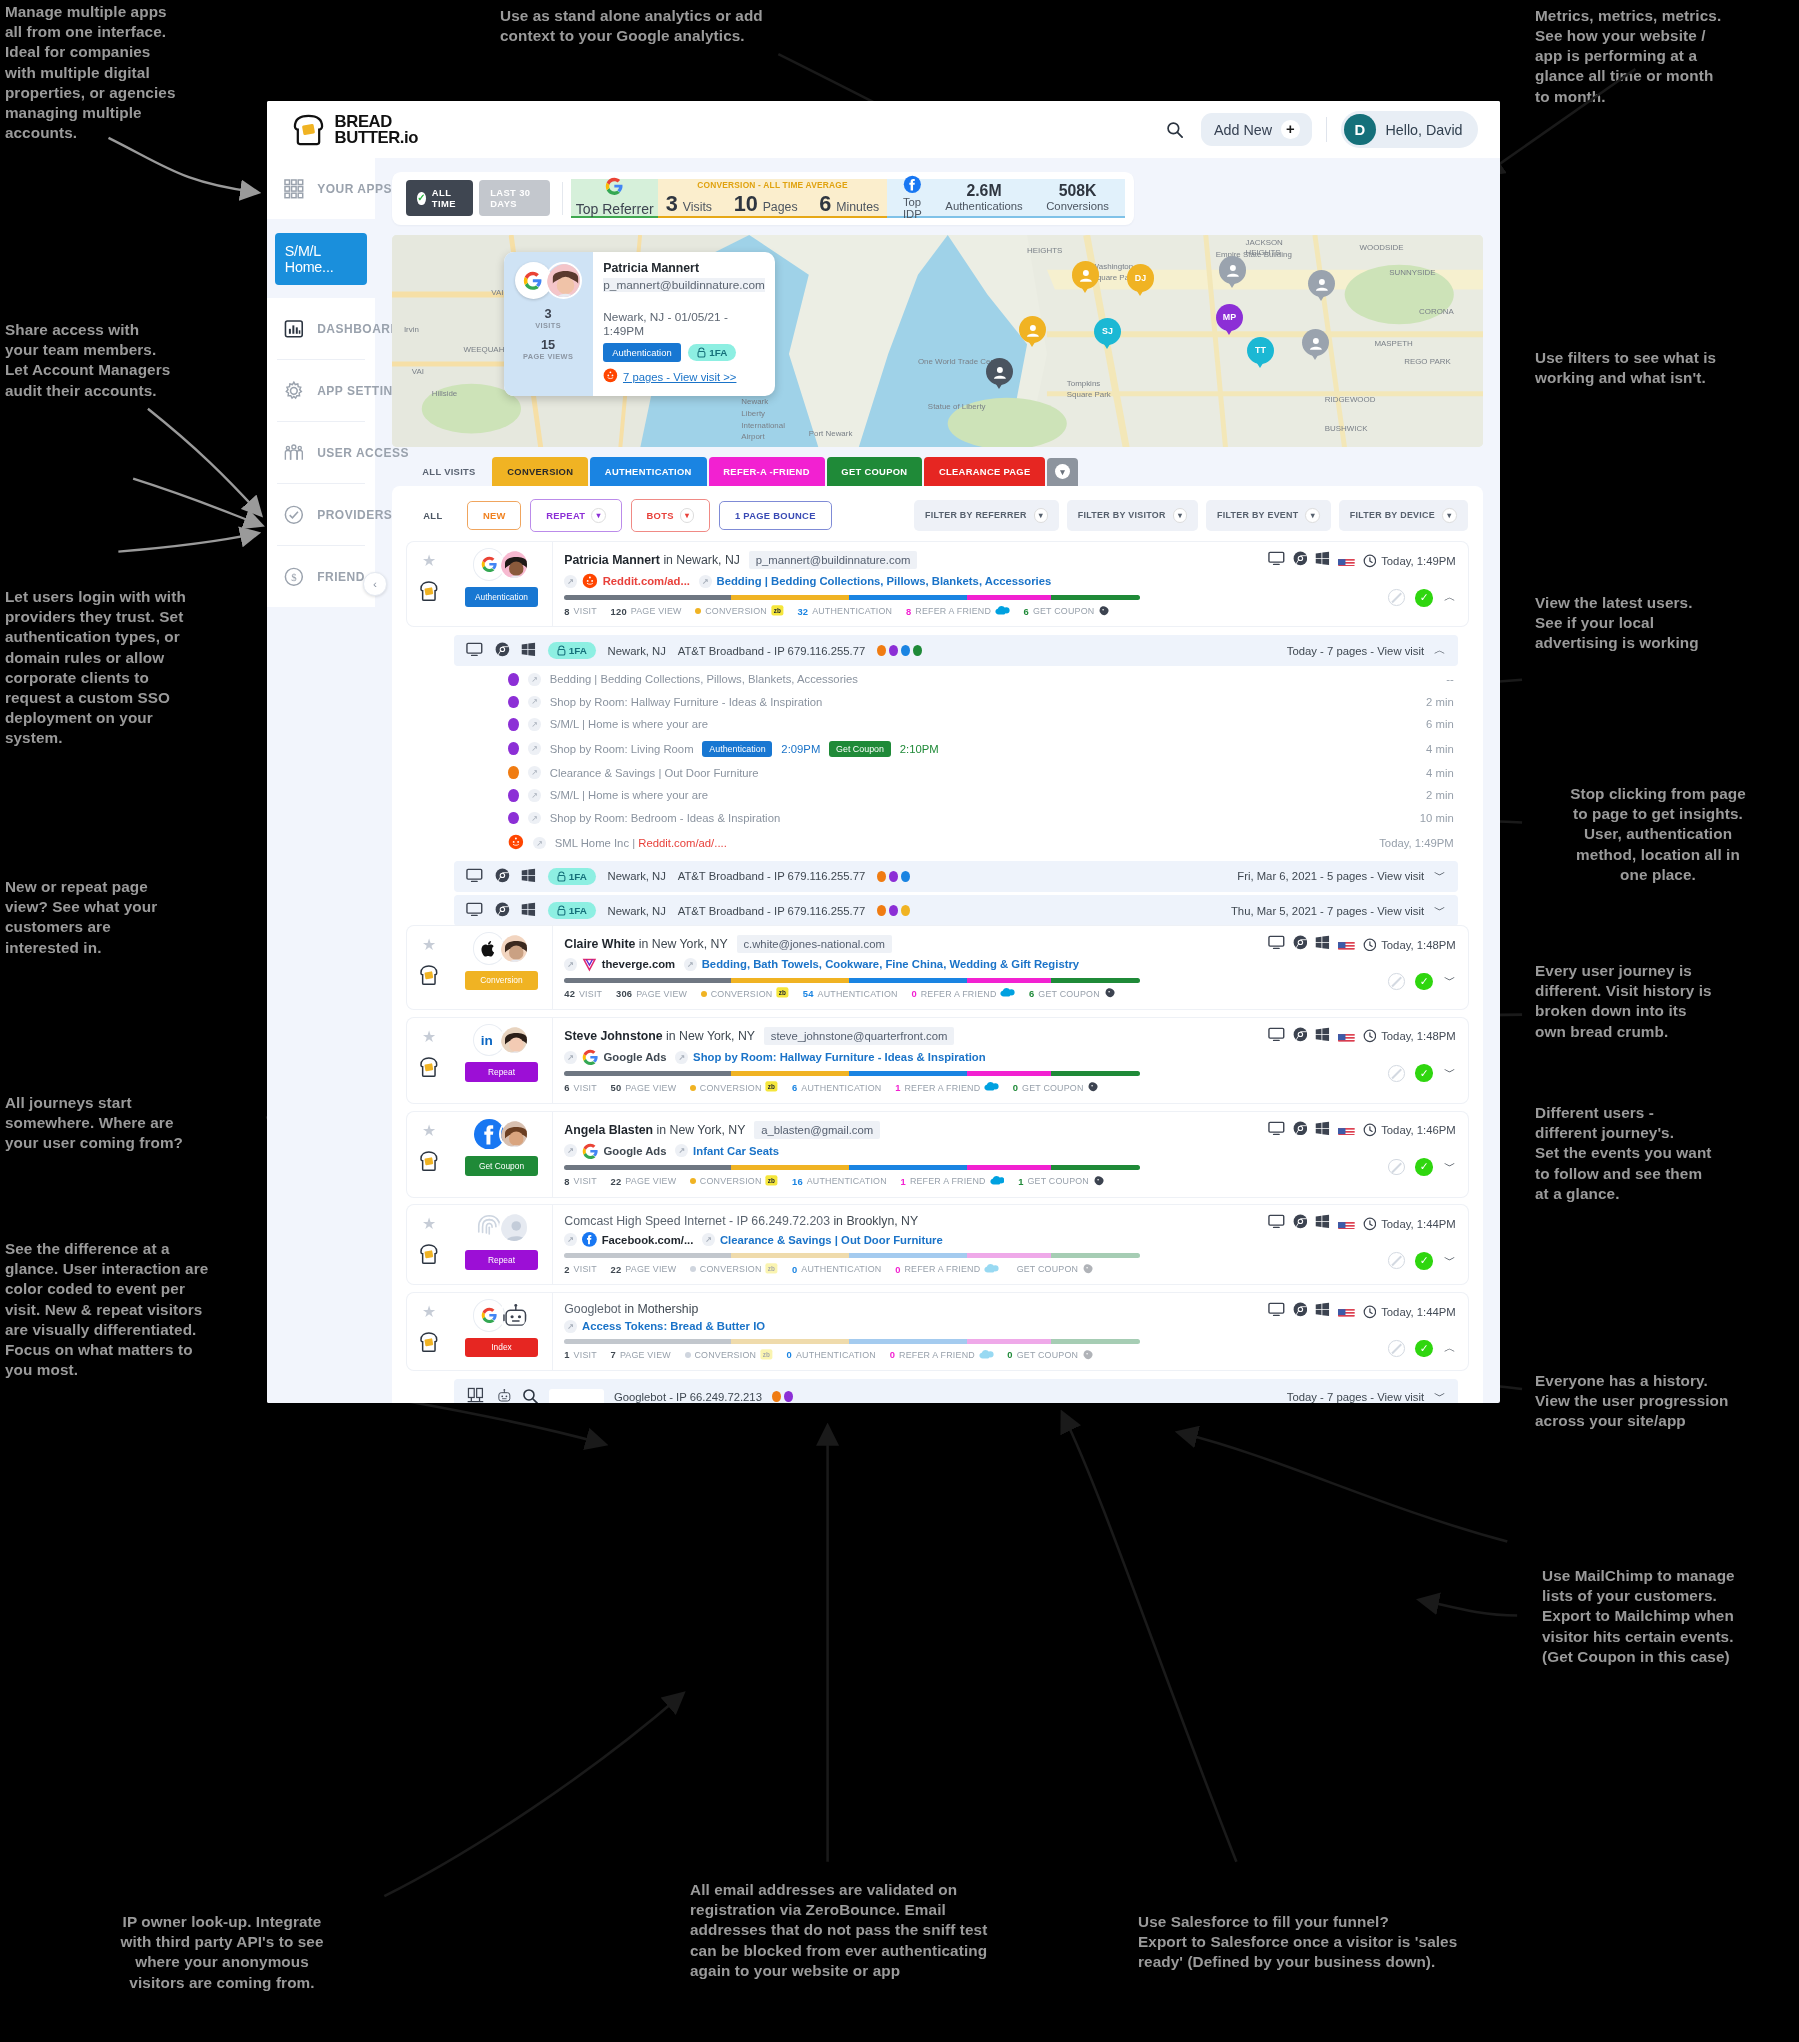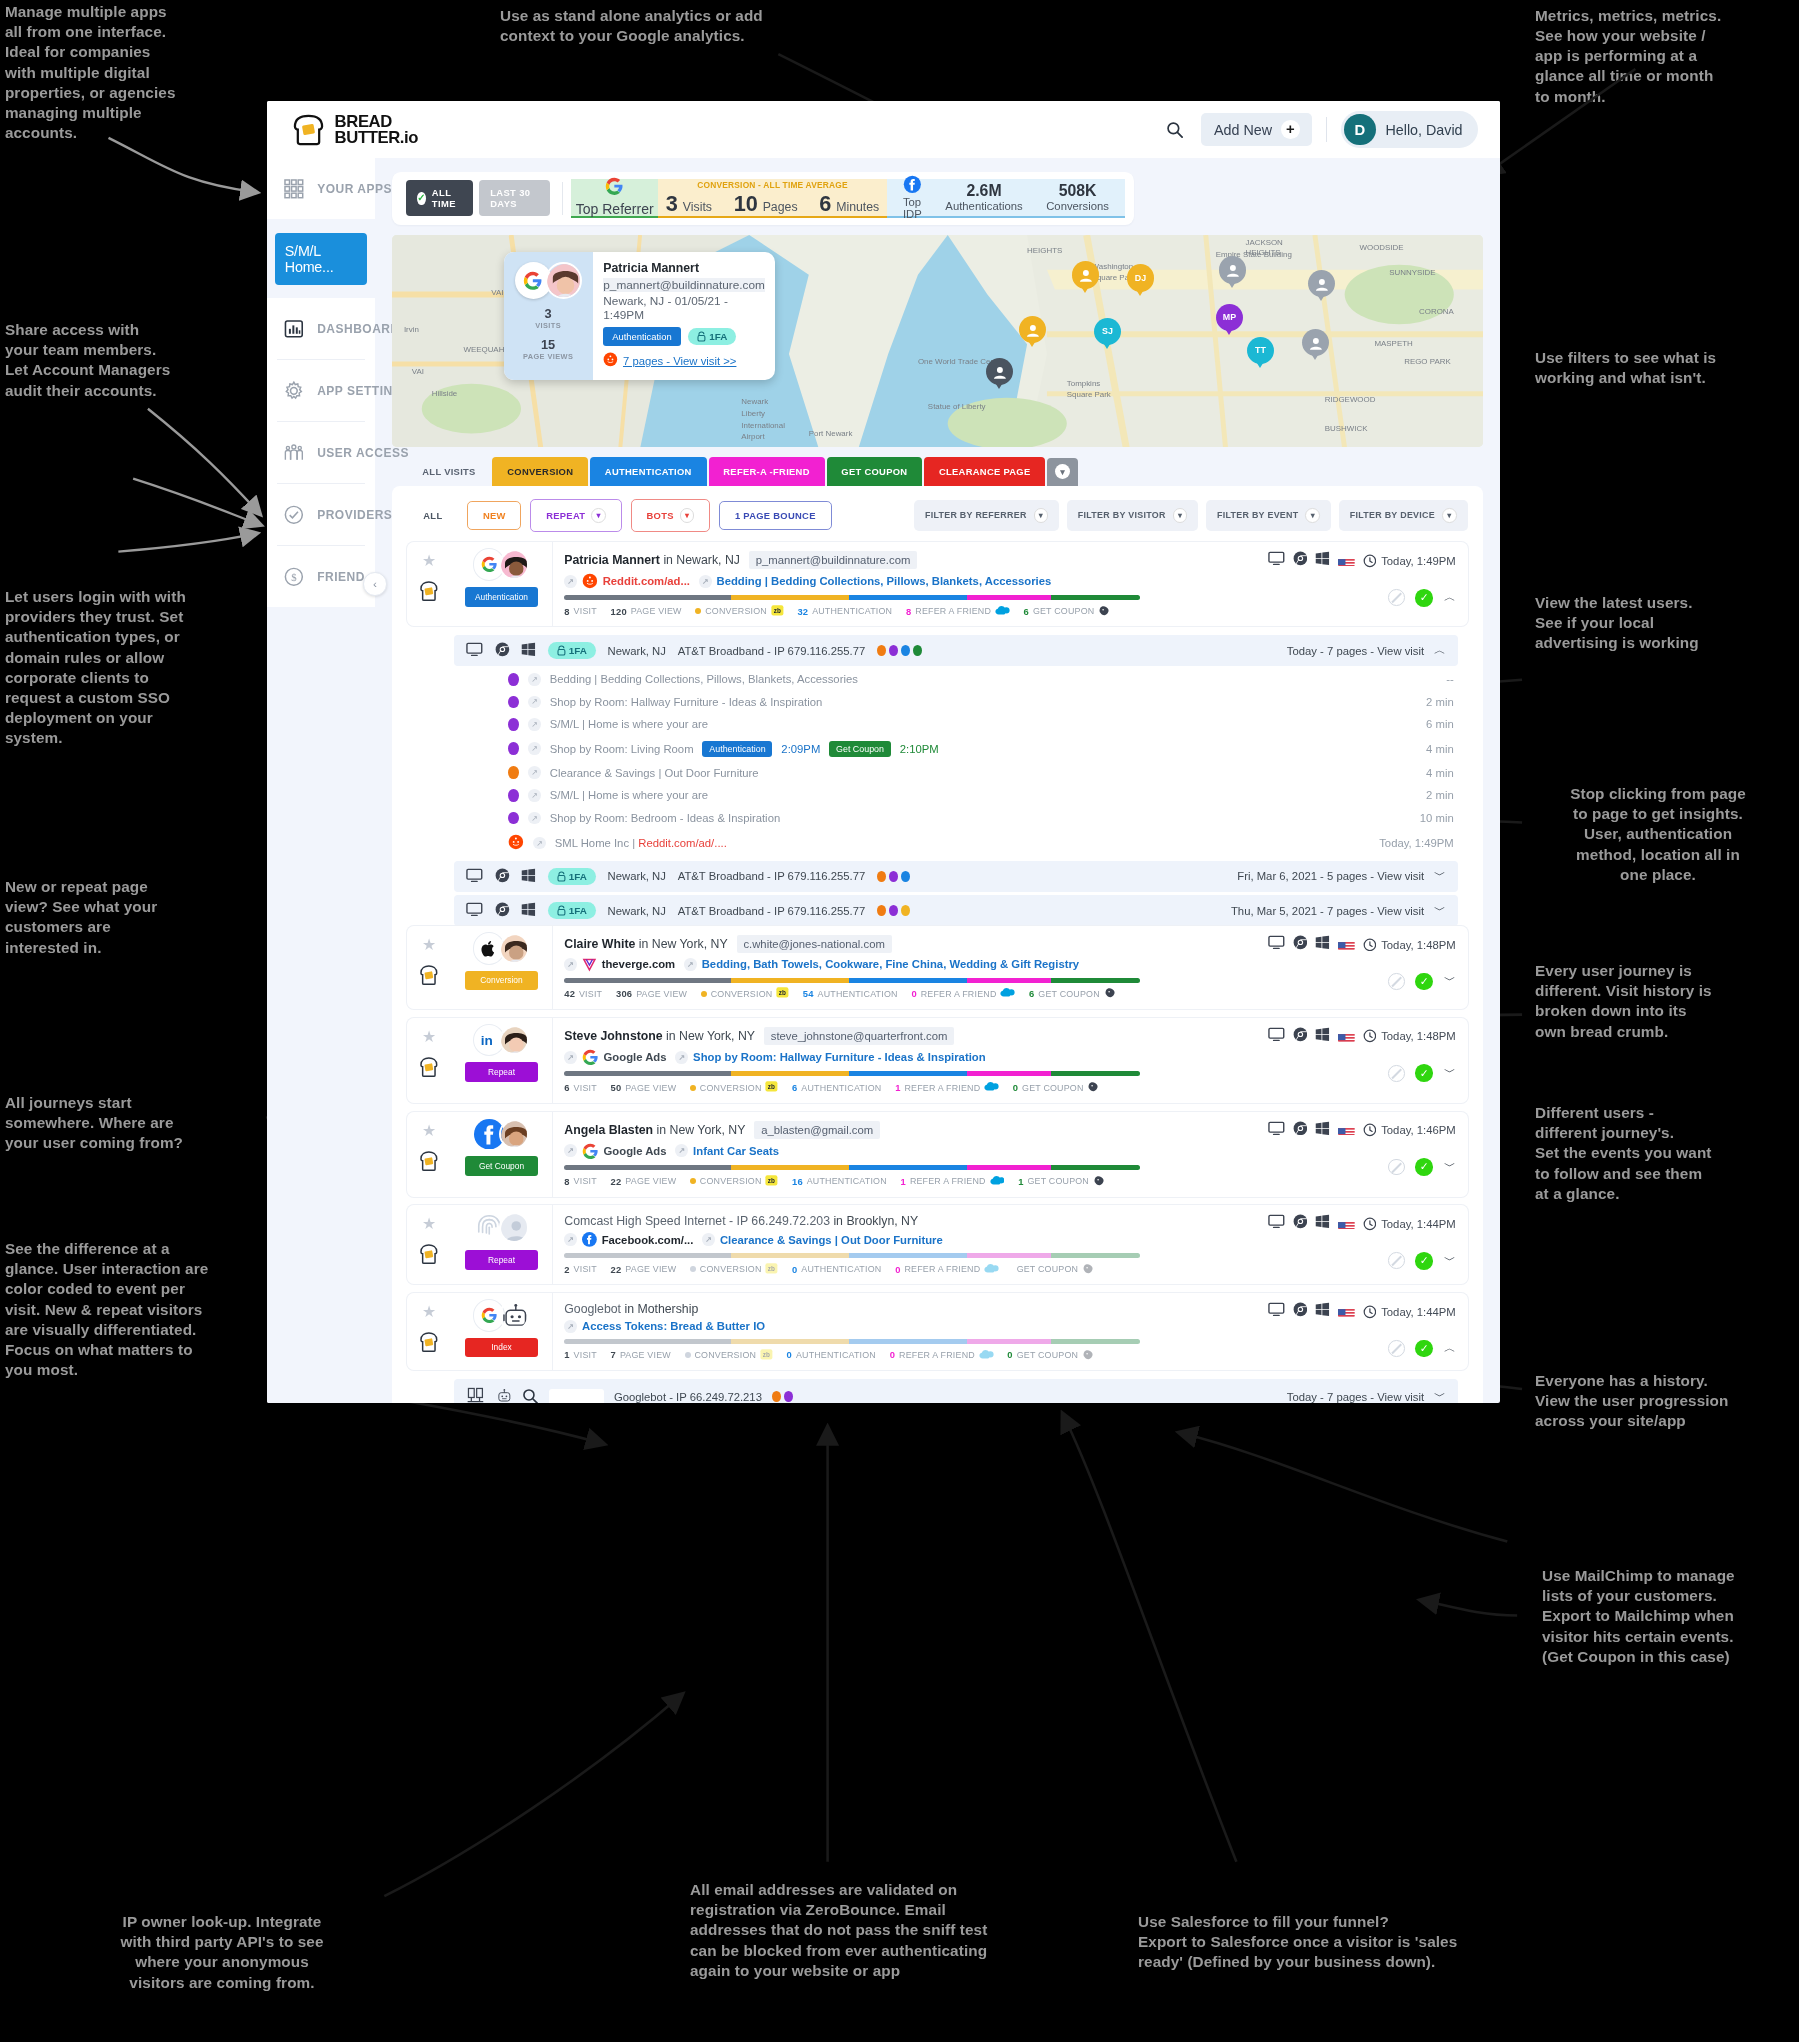--- a/index.html
+++ b/index.html
@@ -26,21 +26,21 @@
     background:#f2f5fc; border-radius:2px; overflow:hidden;
   }
   
   .topbar { height:57px; background:#fff; display:flex; align-items:center; padding:0 21.7px; }
   .logo { display:flex; align-items:center; gap:6.9px; }
   .logo-mark { width:39px; height:33px; position:relative; }
   .logo-text { font-size:16.7px; font-weight:800; line-height:.95; letter-spacing:-0.4px; color:#111; }
   .topbar-right { margin-left:auto; display:flex; align-items:center; gap:13.8px; }
   .search-btn { width:25.6px;height:25.6px; display:flex;align-items:center;justify-content:center; }
   .addnew {
-    background:#e8eef5; border-radius:5px; padding:6.9px 12.8px;
+    background:#e8eef5; border-radius:11px; padding:6.9px 12.8px;
     font-size:14.3px; color:#364152; display:flex; align-items:center; gap:8.9px;
   }
   .plus-circ { width:18.7px;height:18.7px;border-radius:50%;background:#fff;display:flex;align-items:center;justify-content:center;font-size:14.8px;font-weight:700;color:#1a1a1a;line-height:1; }
   .vdiv { width:1px; height:25.6px; background:#dfe4ec; }
   .user-pill { display:flex; align-items:center; background:#e8eef5; border-radius:19.7px; padding:3px 15.8px 3px 3px; gap:9.9px; }
   .avatar-d { width:31.5px;height:31.5px;border-radius:50%;background:#15707a;color:#fff;display:flex;align-items:center;justify-content:center;font-size:14.8px;font-weight:600; }
   .hello { font-size:14.3px; color:#31404f; }
 
   
   .body-split { display:flex; height:calc(100% - 57px); }
@@ -100,21 +100,21 @@
   }
   .popup-l { background:#cfe3f5; width:95px; padding:9.9px 3.9px 9.9px; display:flex;flex-direction:column;align-items:center; }
   .pop-avs { display:flex; align-items:center; }
   .pop-g { width:37px;height:37px;border-radius:50%;background:#fff;display:flex;align-items:center;justify-content:center;box-shadow:0 1px 3px rgba(0,0,0,.18); }
   .pop-face { width:37px;height:37px;border-radius:50%; margin-left:-6.9px; overflow:hidden; border:2px solid #fff;}
   .pop-num { font-size:12.8px; font-weight:700; color:#3c4350; margin-top:6.9px; }
   .pop-sub { font-size:7.4px; font-weight:700; color:#8c96a3; letter-spacing:0.4px; }
   .popup-r { flex:1; padding:8.9px 9.9px 8.9px 10.8px; }
   .pop-name { font-size:12.3px; font-weight:700; color:#23292f; }
   .pop-mail { font-size:11.8px; color:#5d6672; background:#eef1f6; display:inline-block; margin-top:2px;}
-  .pop-loc { font-size:11.8px; color:#5d6672; margin-top:1px;}
+  .pop-loc { font-size:11.8px; color:#5d6672; margin-top:17px;}
   .pop-tags { display:flex; align-items:center; gap:7.9px; margin-top:4.9px; }
   .tag-auth { background:#1877d2; color:#fff; font-size:9.4px; padding:3.9px 8.9px; border-radius:3px; }
   .tag-1fa { background:#8defe2; color:#15707a; font-size:9.9px; font-weight:700; padding:3px 8.9px; border-radius:10.8px; display:flex;align-items:center;gap:3px;}
   .pop-link { display:flex; align-items:center; gap:4.9px; margin-top:5.9px; }
   .pop-link a { font-size:11.3px; color:#1a73c8; text-decoration:underline; }
 
   
   .tabs { display:flex; align-items:center; margin-top:10.8px; gap:2px; padding-left:15.8px;}
   .tab {
     font-size:9.4px; font-weight:700; letter-spacing:0.3px; padding:8.9px 14.8px; color:#fff;

